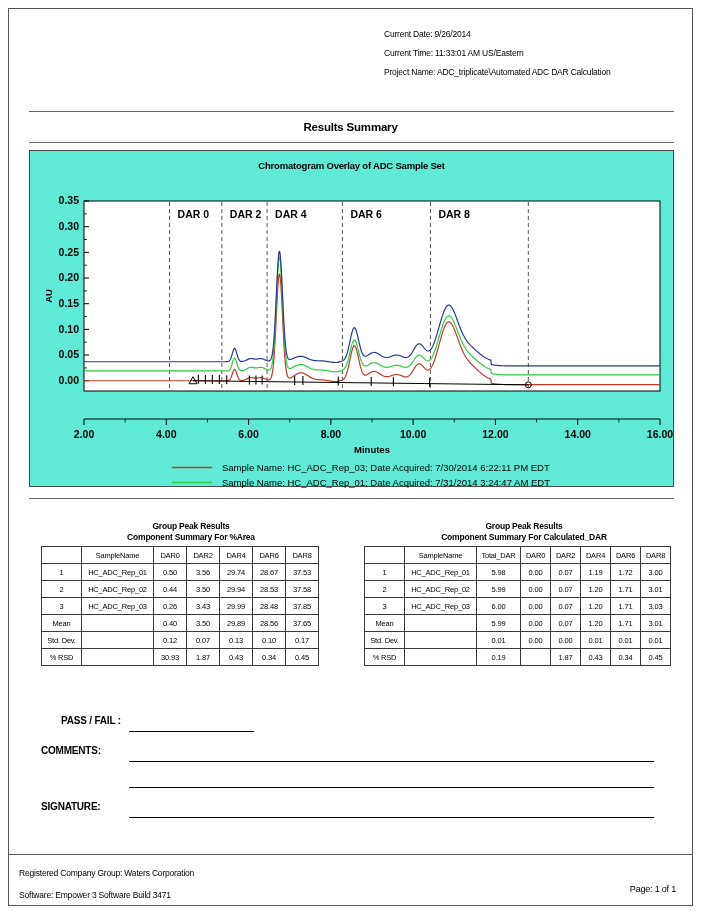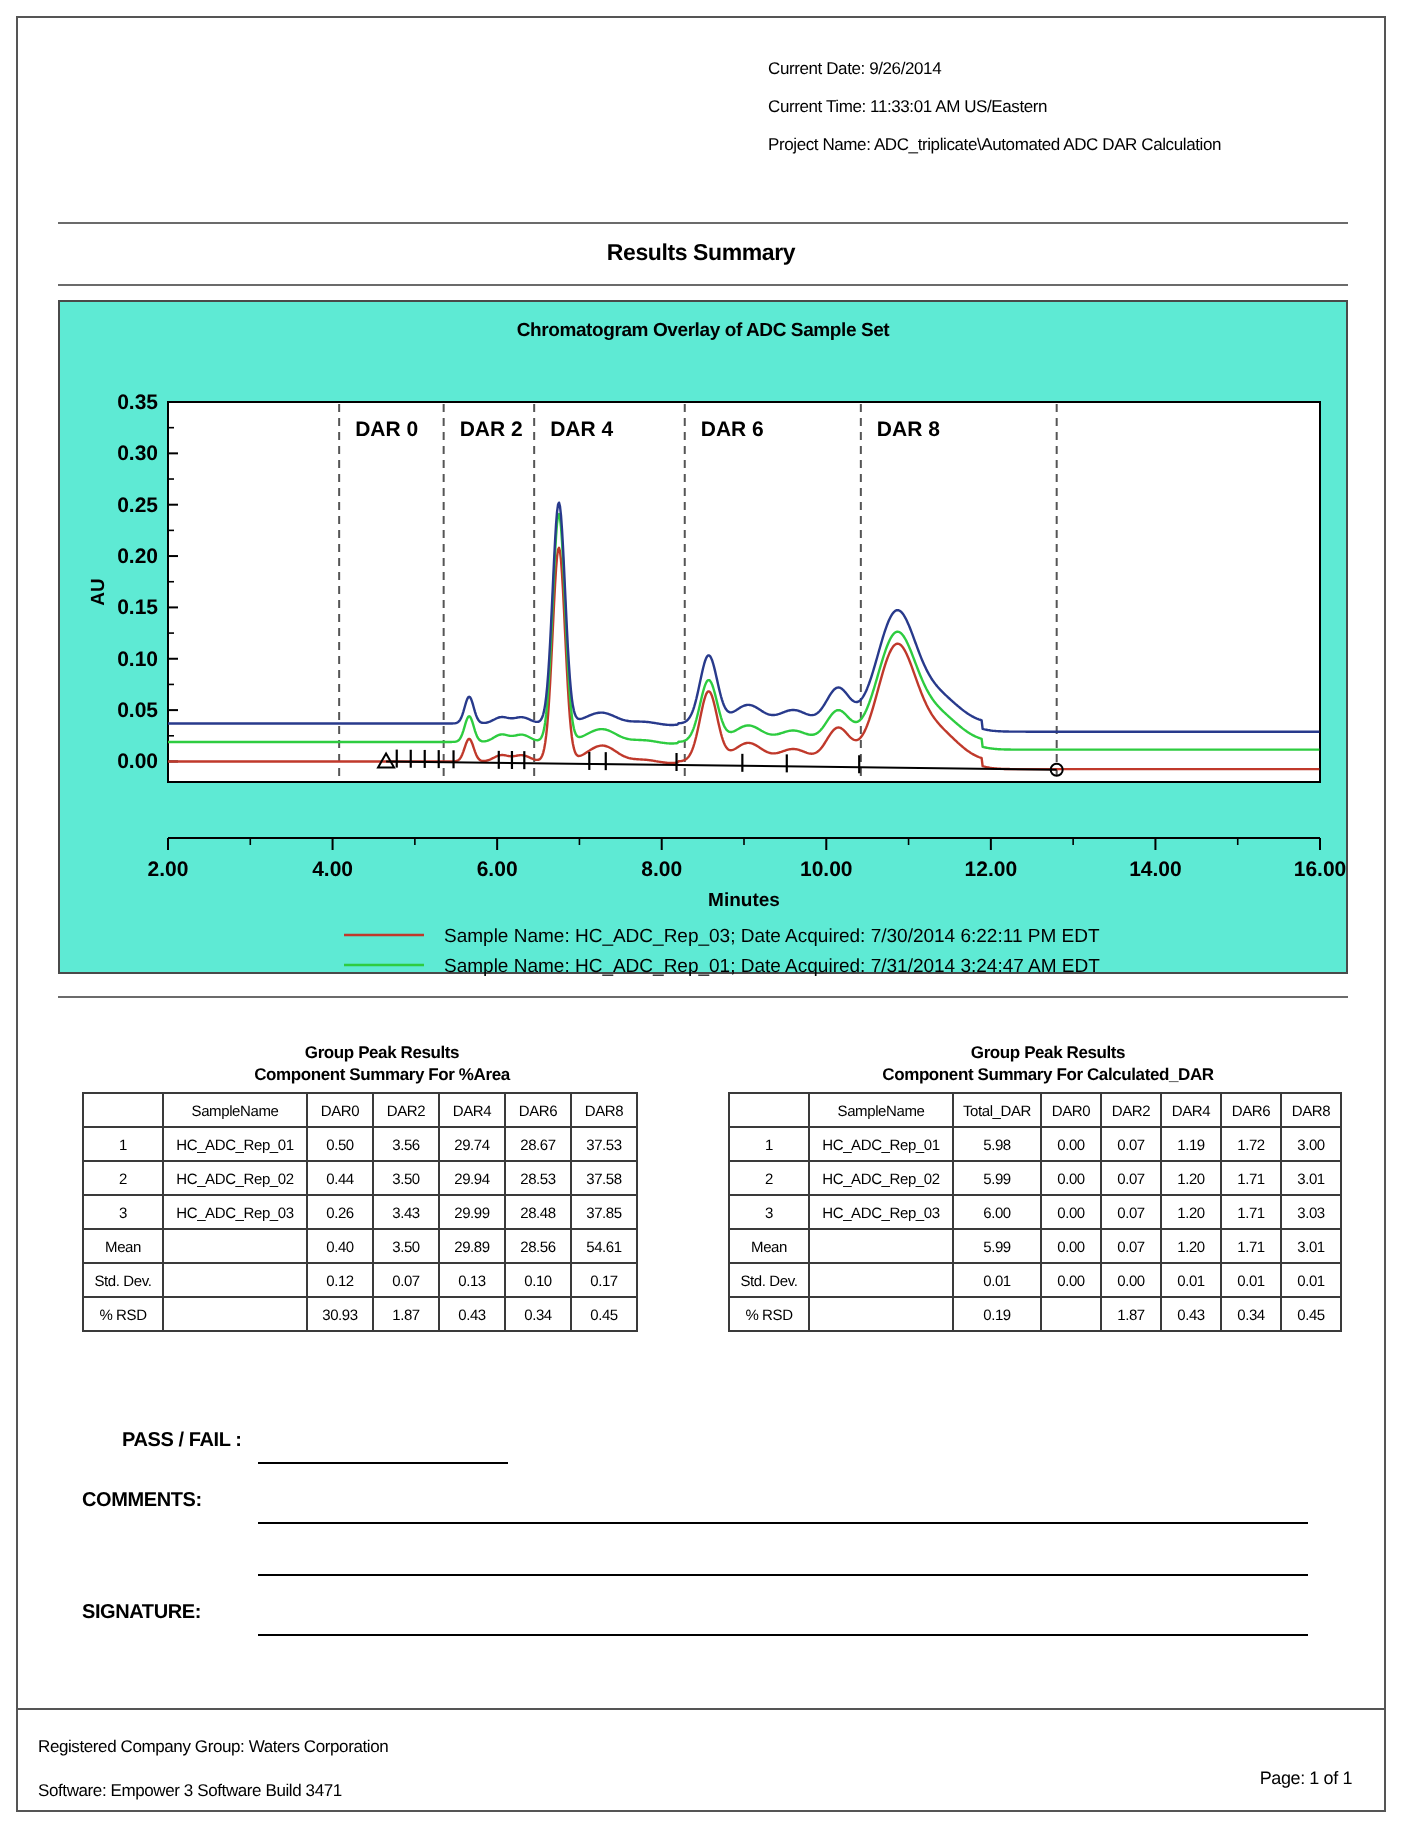--- a/index.html
+++ b/index.html
@@ -210,21 +210,21 @@
             <td class="cNum num">28.48</td>
             <td class="cNum num">37.85</td>
           </tr>
           <tr>
             <td class="cL0 lbl">Mean</td>
             <td class="cName name"></td>
             <td class="cNum num">0.40</td>
             <td class="cNum num">3.50</td>
             <td class="cNum num">29.89</td>
             <td class="cNum num">28.56</td>
-            <td class="cNum num">54.61</td>
+            <td class="cNum num">37.65</td>
           </tr>
           <tr>
             <td class="cL0 lbl">Std. Dev.</td>
             <td class="cName name"></td>
             <td class="cNum num">0.12</td>
             <td class="cNum num">0.07</td>
             <td class="cNum num">0.13</td>
             <td class="cNum num">0.10</td>
             <td class="cNum num">0.17</td>
           </tr>

